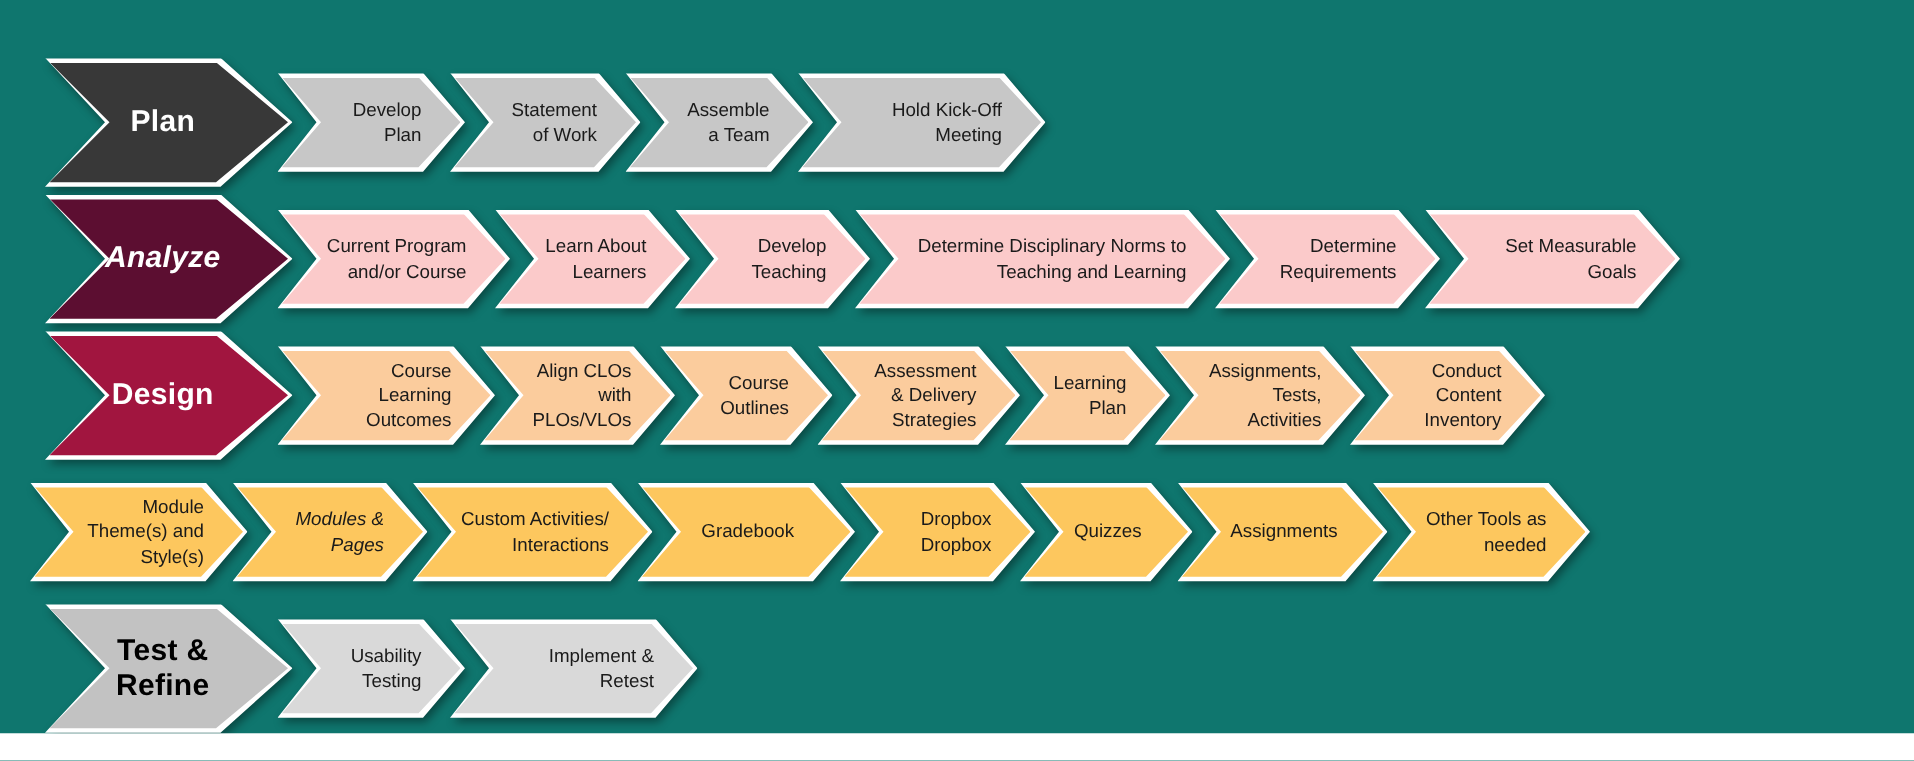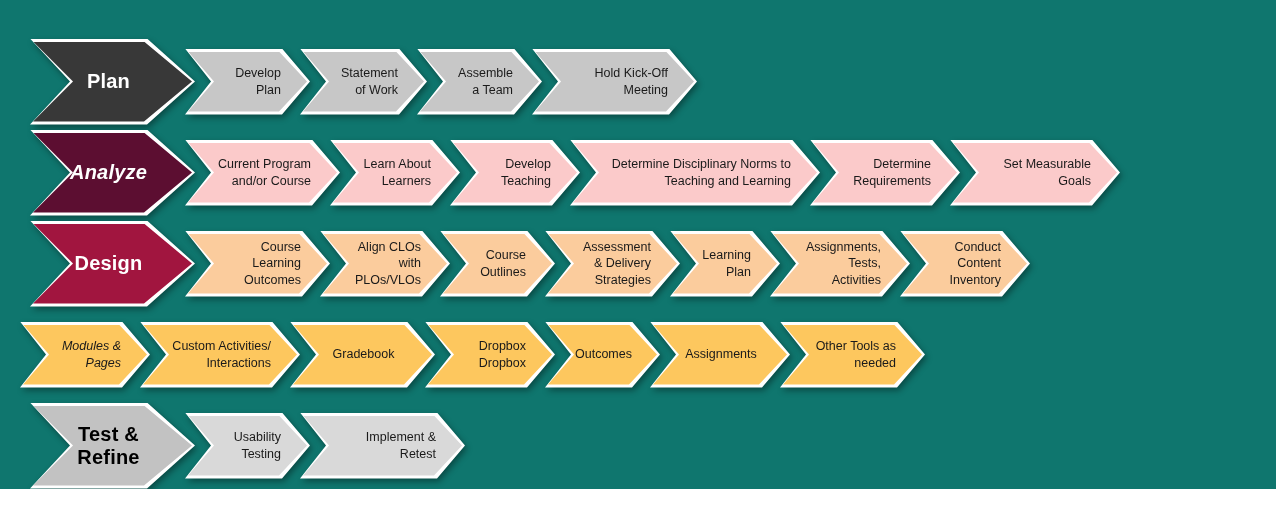--- a/index.html
+++ b/index.html
@@ -174,20 +174,25 @@
           <div class="chev-inner" style="background: rgb(251, 204, 157); color: rgb(26, 26, 26);">Assignments, Tests, Activities</div>
         </div>
       </div>
       <div class="chev-wrap step" style="width: 130px;">
         <div class="chev" style="width: 130px;">
           <div class="chev-inner" style="background: rgb(251, 204, 157); color: rgb(26, 26, 26);">Conduct Content Inventory</div>
         </div>
       </div>
     </div>
     <div class="phase-row">
+      <div class="chev-wrap step" style="width: 145px;">
+        <div class="chev" style="width: 145px;">
+          <div class="chev-inner" style="background: rgb(253, 199, 94); color: rgb(26, 26, 26);">Module Theme(s) and Style(s)</div>
+        </div>
+      </div>
       <div class="chev-wrap step" style="width: 130px; font-style: italic;">
         <div class="chev" style="width: 130px;">
           <div class="chev-inner" style="background: rgb(253, 199, 94); color: rgb(26, 26, 26);">Modules &amp; Pages</div>
         </div>
       </div>
       <div class="chev-wrap step" style="width: 160px;">
         <div class="chev" style="width: 160px;">
           <div class="chev-inner" style="background: rgb(253, 199, 94); color: rgb(26, 26, 26);">Custom Activities/ Interactions</div>
         </div>
       </div>
@@ -196,21 +201,21 @@
           <div class="chev-inner" style="background: rgb(253, 199, 94); color: rgb(26, 26, 26);">Gradebook</div>
         </div>
       </div>
       <div class="chev-wrap step" style="width: 130px;">
         <div class="chev" style="width: 130px;">
           <div class="chev-inner" style="background: rgb(253, 199, 94); color: rgb(26, 26, 26);">Dropbox Dropbox</div>
         </div>
       </div>
       <div class="chev-wrap step" style="width: 115px;">
         <div class="chev" style="width: 115px;">
-          <div class="chev-inner" style="background: rgb(253, 199, 94); color: rgb(26, 26, 26);">Outcomes</div>
+          <div class="chev-inner" style="background: rgb(253, 199, 94); color: rgb(26, 26, 26);">Quizzes</div>
         </div>
       </div>
       <div class="chev-wrap step" style="width: 140px;">
         <div class="chev" style="width: 140px;">
           <div class="chev-inner" style="background: rgb(253, 199, 94); color: rgb(26, 26, 26);">Assignments</div>
         </div>
       </div>
       <div class="chev-wrap step" style="width: 145px;">
         <div class="chev" style="width: 145px;">
           <div class="chev-inner" style="background: rgb(253, 199, 94); color: rgb(26, 26, 26);">Other Tools as needed</div>

